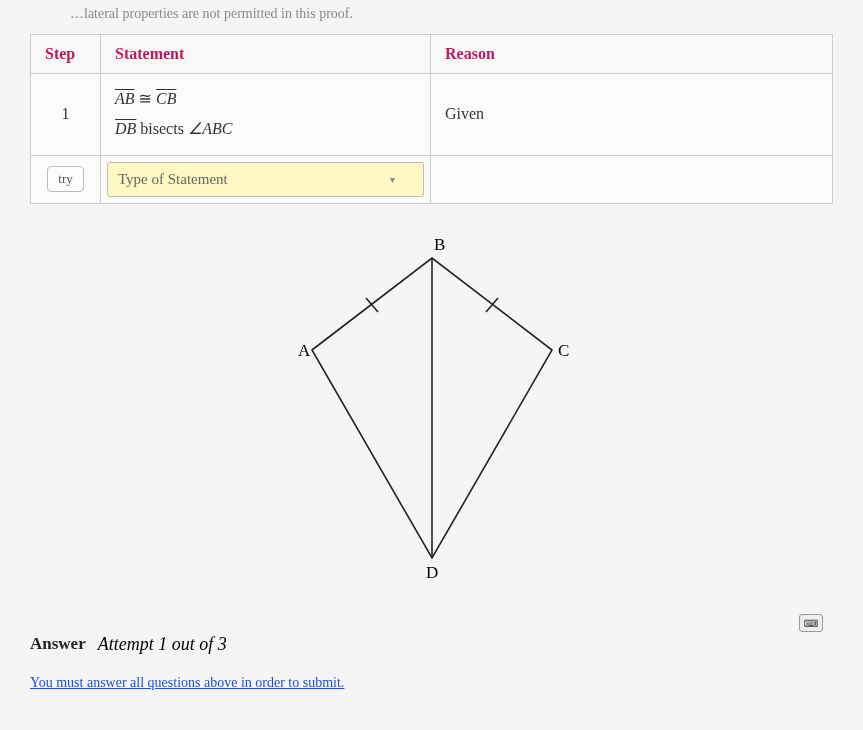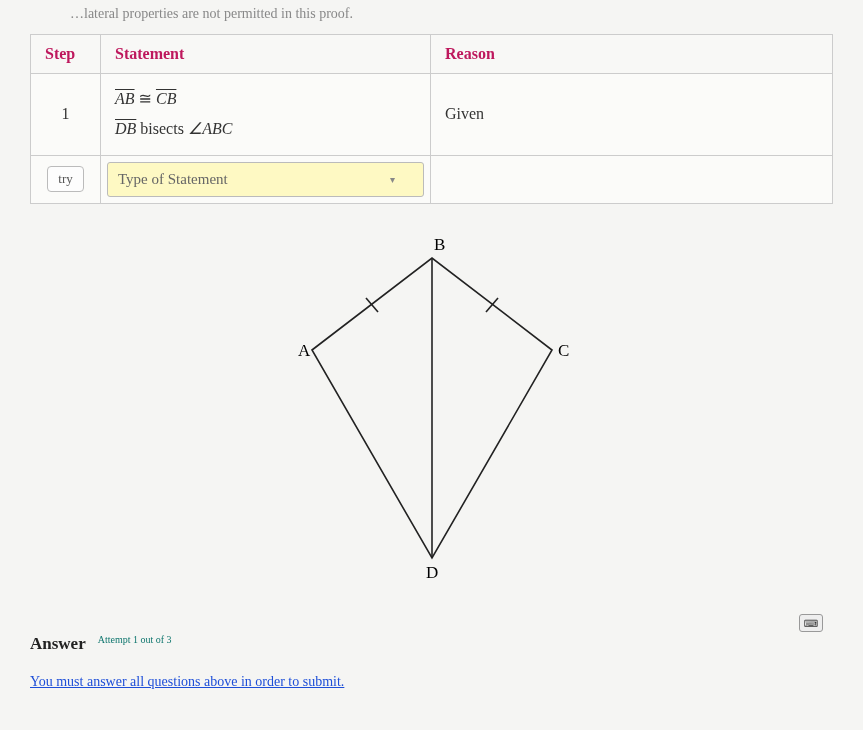--- a/index.html
+++ b/index.html
@@ -72,21 +72,21 @@
       justify-content: center;
       padding: 24px 0 30px 0;
     }
     .answer-row {
       display: flex;
       align-items: flex-start;
       gap: 12px;
       padding: 16px 0 14px 0;
     }
     .answer-label { font-weight: bold; font-size: 17px; color: #222; }
-    .attempt { color: #0f766e; font-size: 10px; }
+    .attempt { color: #000000; font-size: 18px; font-style: italic; }
     .keyboard-icon {
       position: absolute;
       right: 40px;
       bottom: 98px;
       border: 1px solid #999;
       border-radius: 3px;
       width: 24px;
       height: 18px;
       background: #eee;
       display: flex;

